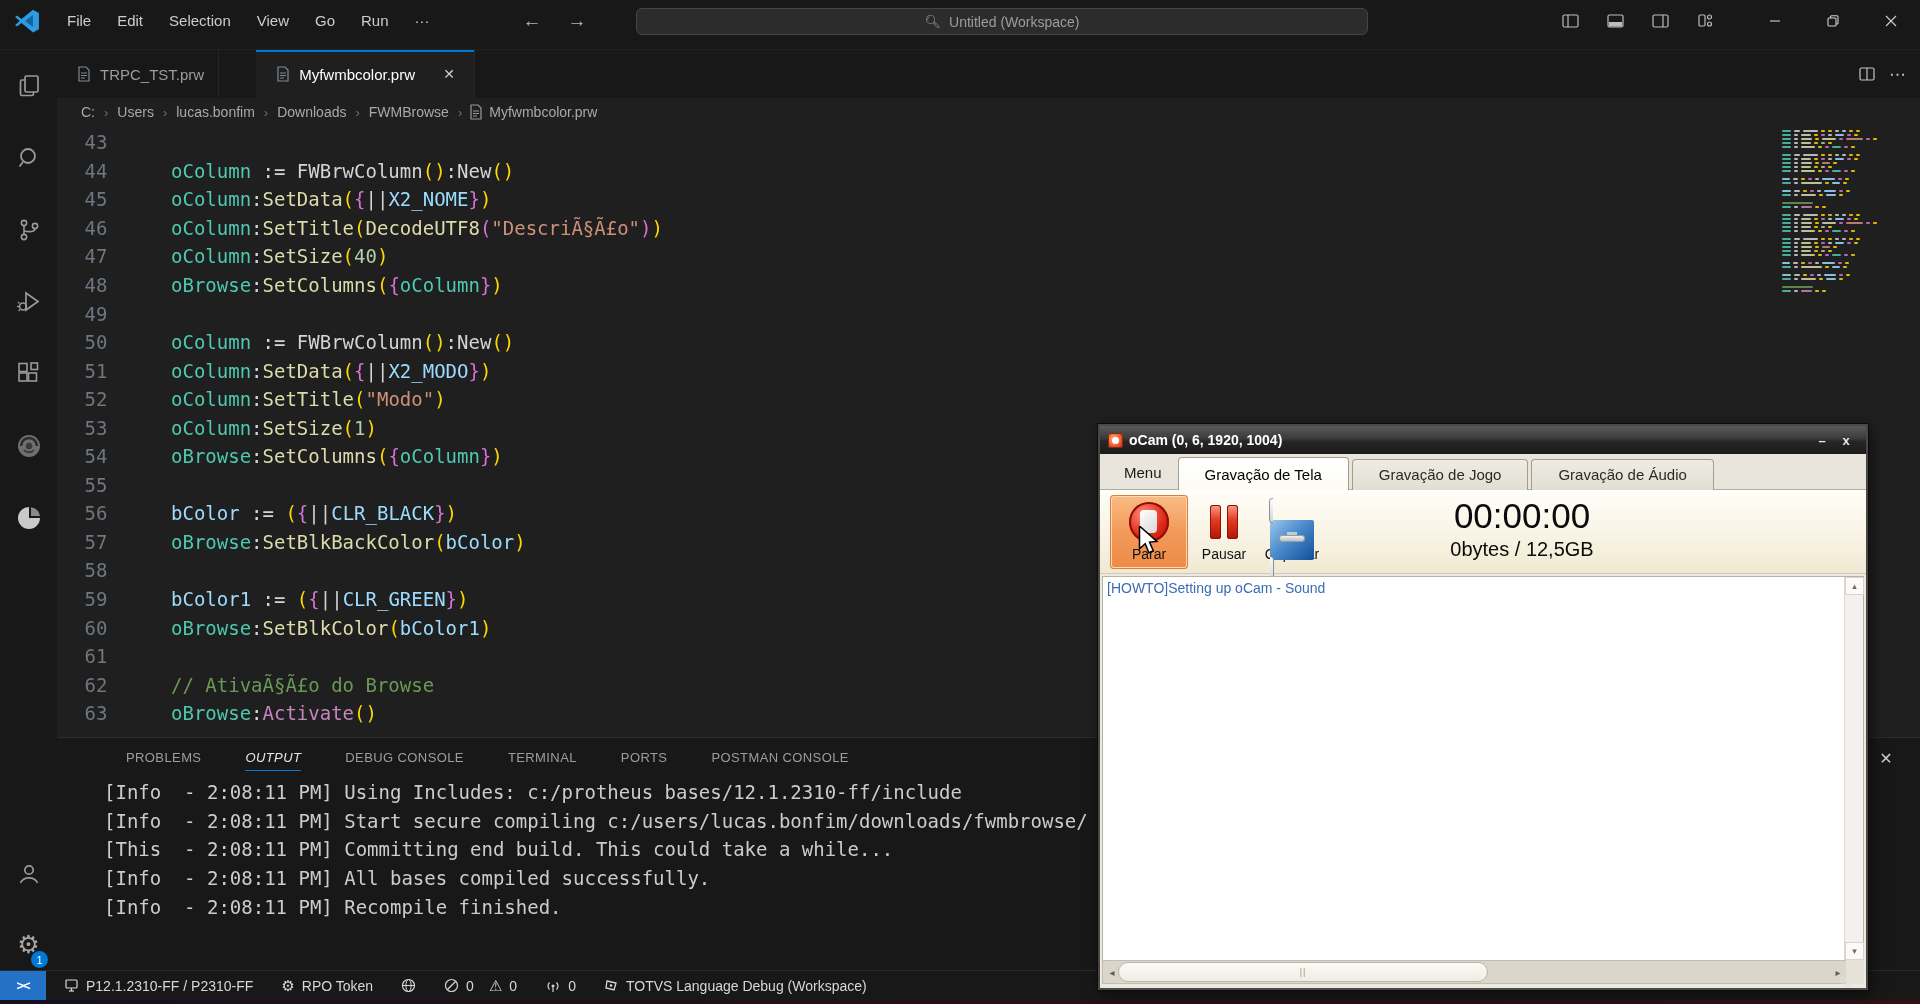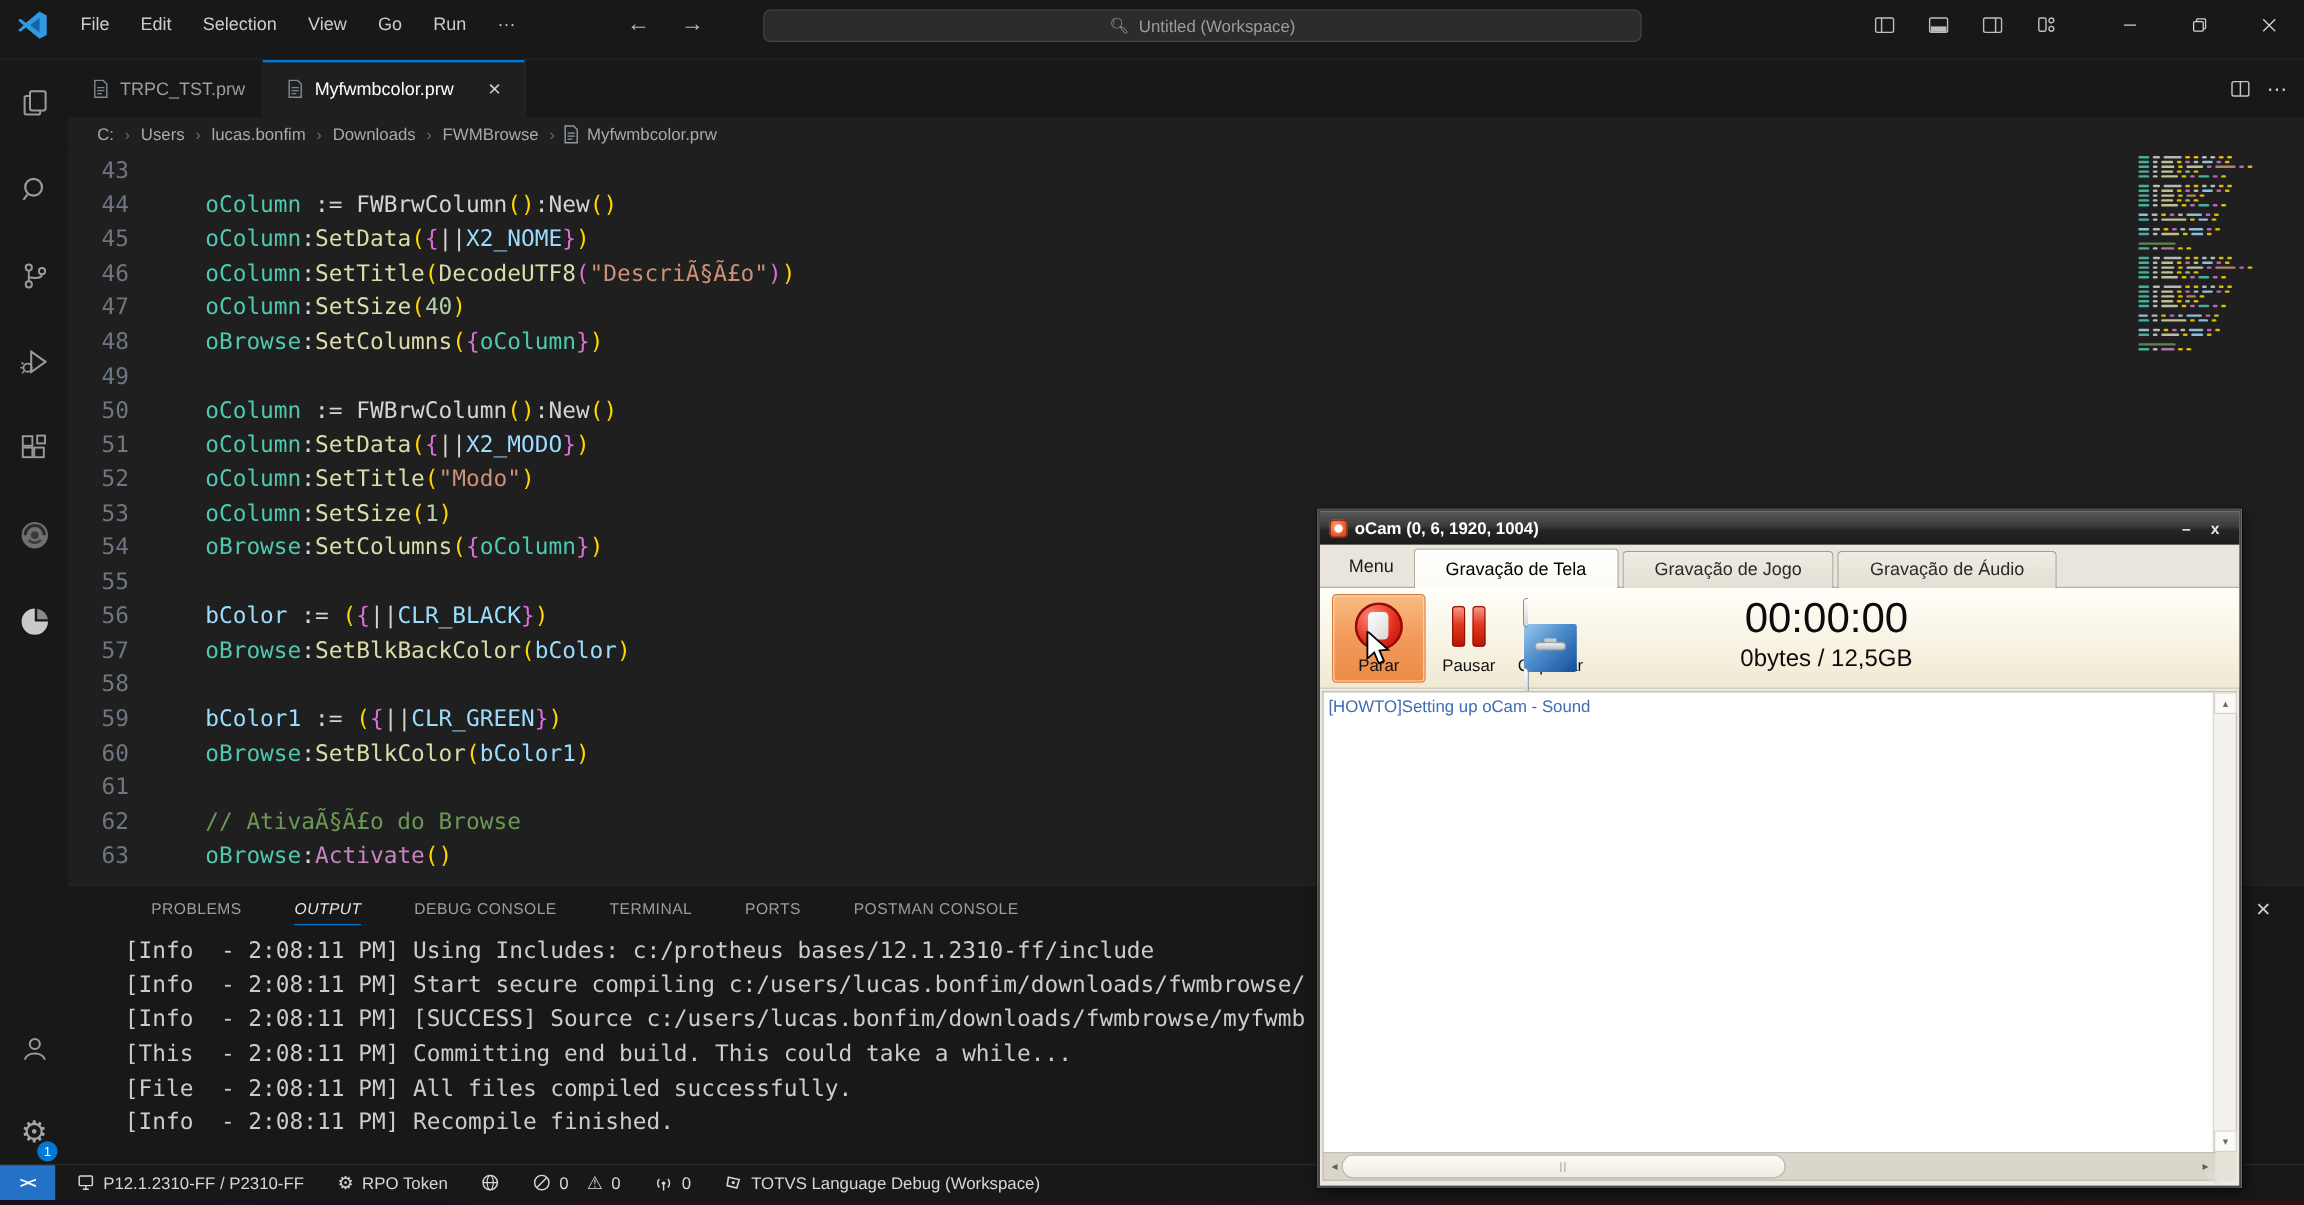--- a/index.html
+++ b/index.html
@@ -245,21 +245,21 @@
           <svg class="icon" width="26" height="26" viewBox="0 0 26 26">
             <circle cx="13" cy="9" r="4.2" fill="none" stroke="currentColor" stroke-width="1.7"></circle>
             <path d="M4.5 22 a9 7.5 0 0 1 17 0" fill="none" stroke="currentColor" stroke-width="1.7"></path>
           </svg>
         </div>
         <div class="act-gear">⚙<span class="gear-badge">1</span></div>
       </div>
     </div>
 
   <div class="tabbar">
-    <div id="tabs-host" style="display:flex;">
+    <div id="tabs-host" style="display:flex;gap:37px;">
         <div class="tab">
           <svg class="icon file-icon" width="14" height="16" viewBox="0 0 14 16">
             <path d="M2 1 h7 l3 3 v11 h-10 z" fill="none" stroke="#8f9ba5" stroke-width="1.2"></path>
             <line x1="4" y1="7" x2="10" y2="7" stroke="#8f9ba5" stroke-width="1"></line>
             <line x1="4" y1="9.5" x2="10" y2="9.5" stroke="#8f9ba5" stroke-width="1"></line>
             <line x1="4" y1="12" x2="8" y2="12" stroke="#8f9ba5" stroke-width="1"></line>
           </svg>
           <span>TRPC_TST.prw</span>
         </div>
         <div class="tab active">
@@ -382,23 +382,22 @@
         <span class="panel-tab active">OUTPUT</span>
         <span class="panel-tab">DEBUG CONSOLE</span>
         <span class="panel-tab">TERMINAL</span>
         <span class="panel-tab">PORTS</span>
         <span class="panel-tab">POSTMAN CONSOLE</span>
       </div>
     <span class="panel-close">✕</span>
     <div class="panel-body" id="output-host">
         <div class="out-line">[Info  - 2:08:11 PM] Using Includes: c:/protheus bases/12.1.2310-ff/include</div>
         <div class="out-line">[Info  - 2:08:11 PM] Start secure compiling c:/users/lucas.bonfim/downloads/fwmbrowse/</div>
-        <div class="out-line">[Info  - 2:08:11 PM] [SUCCESS] Source c:/users/lucas.bonfim/downloads/fwmbrowse/myfwmb</div>
         <div class="out-line">[This  - 2:08:11 PM] Committing end build. This could take a while...</div>
-        <div class="out-line">[File  - 2:08:11 PM] All files compiled successfully.</div>
+        <div class="out-line">[Info  - 2:08:11 PM] All bases compiled successfully.</div>
         <div class="out-line">[Info  - 2:08:11 PM] Recompile finished.</div>
       </div>
   </div>
 
   <div class="statusbar">
     <div class="remote-block">
       <span>&gt;&lt;</span>
     </div>
     <div id="status-host" style="display:flex; align-items:center; height:100%;">
         <div class="sb-item">

